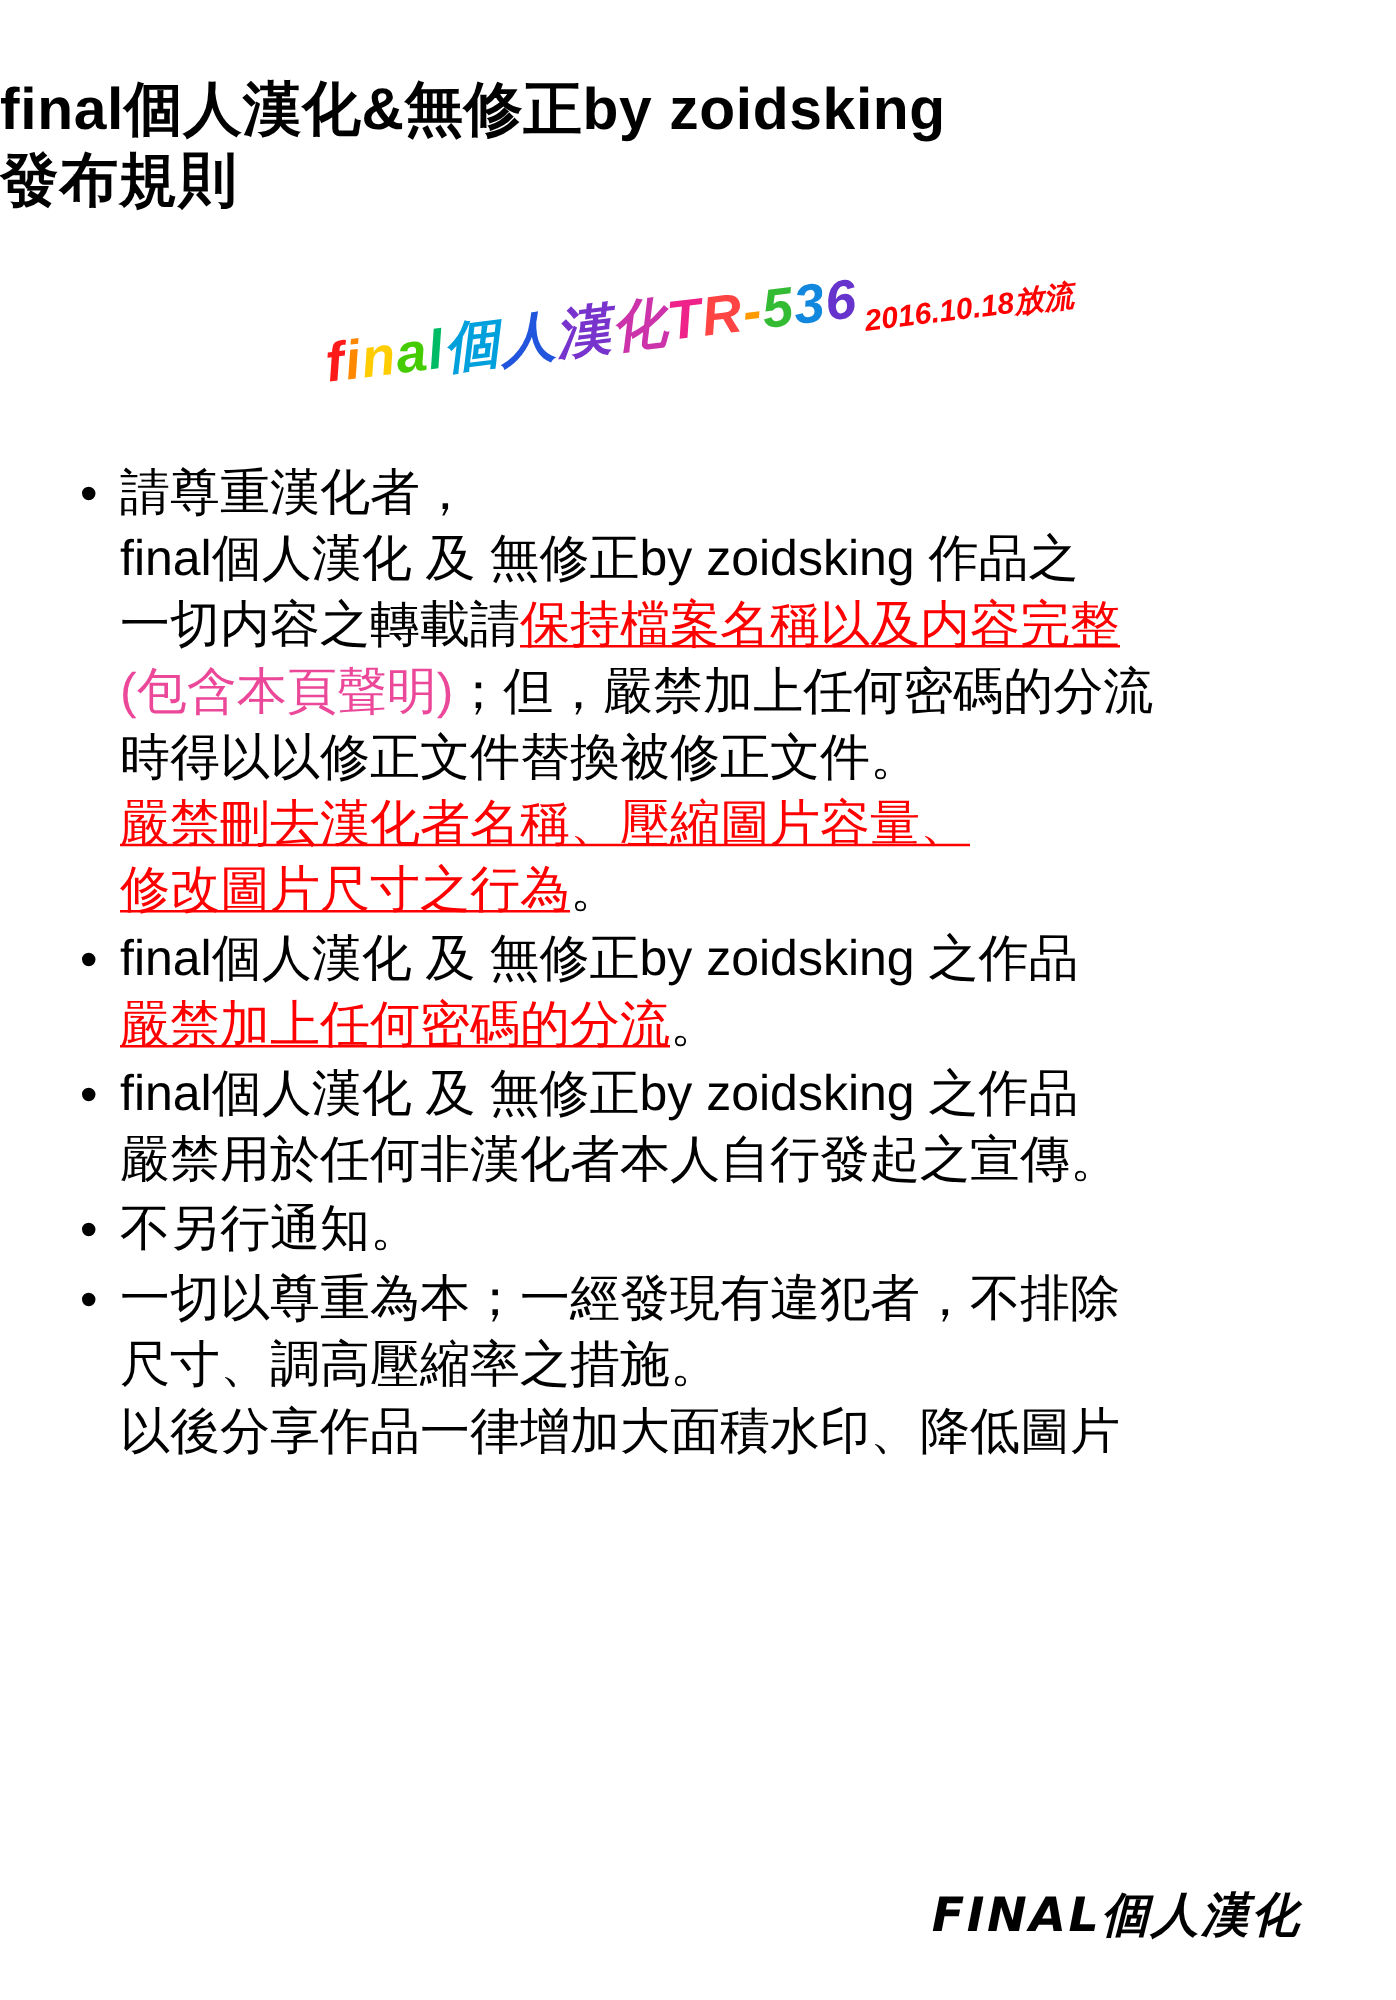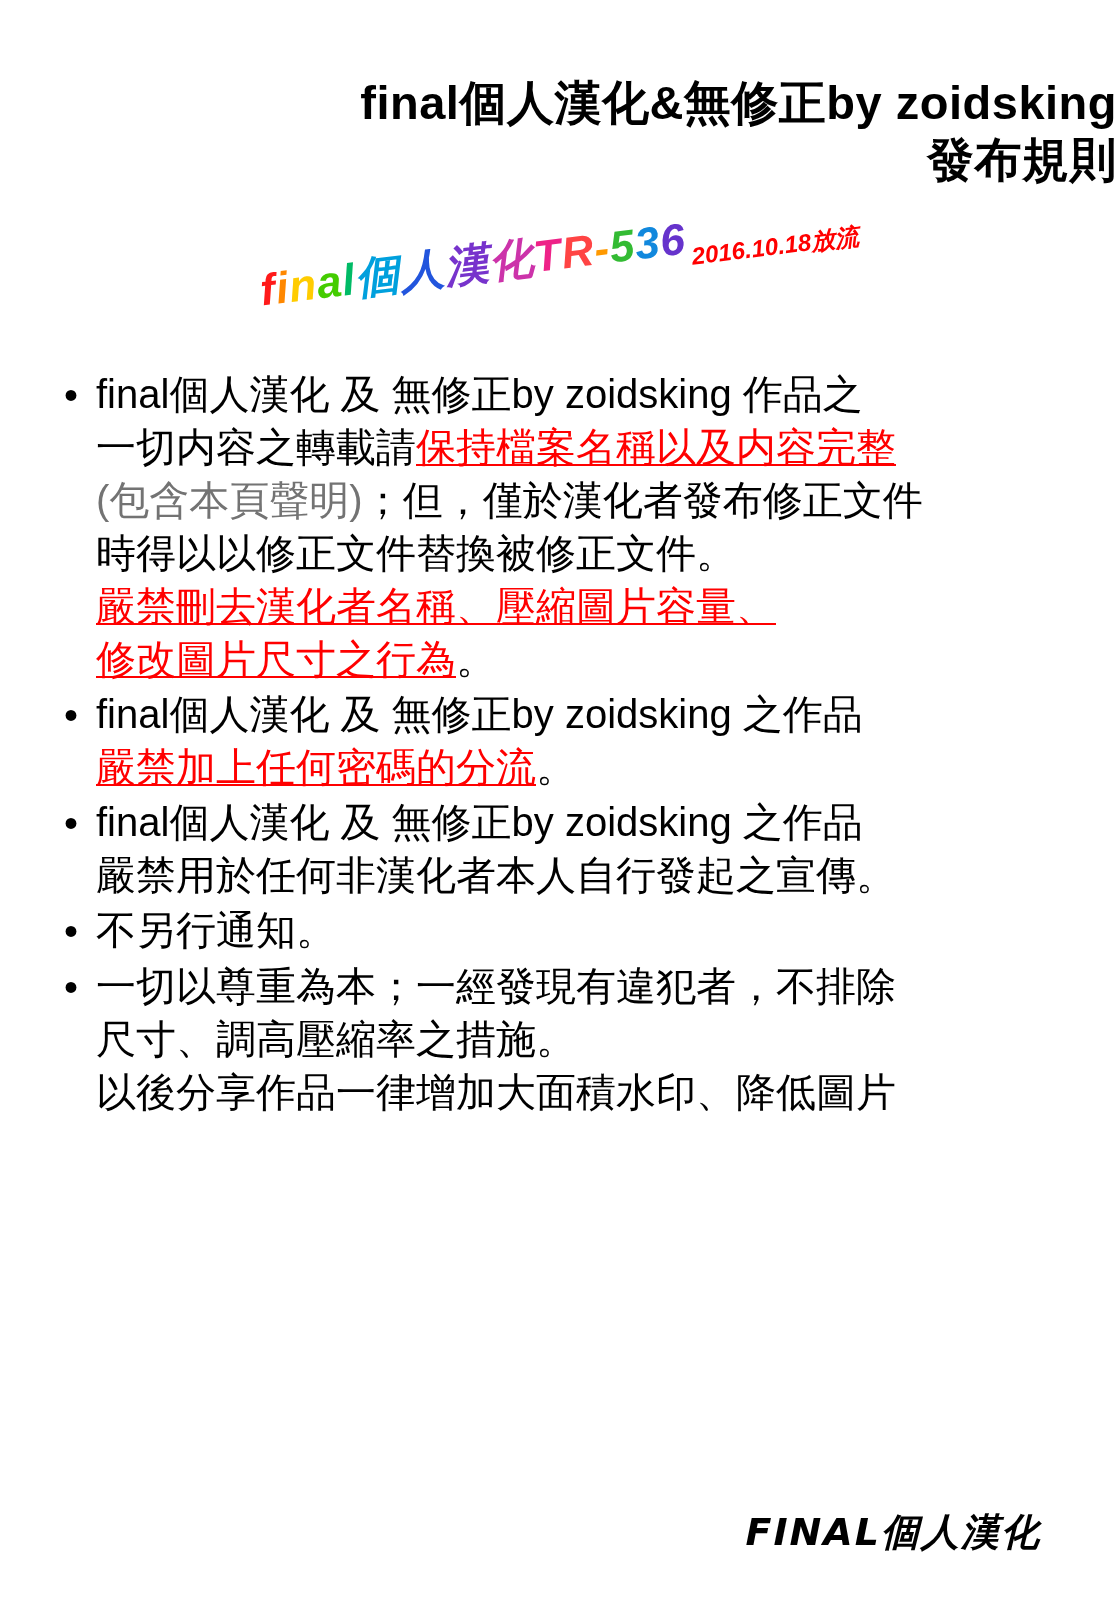--- a/index.html
+++ b/index.html
@@ -15,22 +15,21 @@
     color: #000000;
     overflow: hidden;
   }
 
   
   .title-block {
     position: absolute;
     top: 58px;
     left: 0;
     width: 100%;
-    text-align: right;
-    margin-top: 16px;
+    text-align: left;
   }
   .title-line {
     font-size: 47px;
     font-weight: bold;
     line-height: 1.22;
     letter-spacing: 0.5px;
   }
 
   
   .watermark {
@@ -80,21 +79,21 @@
     text-align: left;
     padding-left: 6px;
     box-sizing: border-box;
   }
   .rule-body {
     flex: 1 1 auto;
     font-size: 40px;
     line-height: 53px;
   }
   .ln { display: block; white-space: nowrap; }
-  .red { color: #737373; }
+  .red { color: #ec4899; }
   .red-u {
     color: #ff0000;
     text-decoration: underline;
     text-decoration-thickness: 2px;
     text-underline-offset: 3px;
     margin-top: 28px;
   }
 
   
   .footer-logo {
@@ -117,23 +116,24 @@
 </div>
 
 <div class="watermark">
   <div class="wm-main"><span style="color: rgb(255, 26, 26);">f</span><span style="color: rgb(255, 136, 0);">i</span><span style="color: rgb(255, 204, 0);">n</span><span style="color: rgb(68, 204, 0);">a</span><span style="color: rgb(0, 187, 102);">l</span><span style="color: rgb(0, 160, 221);">個</span><span style="color: rgb(34, 85, 221);">人</span><span style="color: rgb(119, 51, 204);">漢</span><span style="color: rgb(204, 51, 170);">化</span><span style="color: rgb(238, 34, 136);">T</span><span style="color: rgb(255, 68, 68);">R</span><span style="color: rgb(255, 153, 0);">-</span><span style="color: rgb(51, 187, 51);">5</span><span style="color: rgb(17, 136, 221);">3</span><span style="color: rgb(102, 51, 204);">6</span></div><div class="wm-date">2016.10.18放流</div>
 </div>
 
 <div class="rules">
     <div class="rule">
       <div class="bullet">•</div>
       <div class="rule-body">
+        <span class="ln"><span>請尊重漢化者，</span></span>
         <span class="ln"><span>final個人漢化 及 無修正by zoidsking 作品之</span></span>
         <span class="ln"><span>一切内容之轉載請</span><span class="red-u">保持檔案名稱以及内容完整</span></span>
-        <span class="ln"><span class="red">(包含本頁聲明)</span><span>；但，僅於漢化者發布修正文件</span></span>
+        <span class="ln"><span class="red">(包含本頁聲明)</span><span>；但，嚴禁加上任何密碼的分流</span></span>
         <span class="ln"><span>時得以以修正文件替換被修正文件。</span></span>
         <span class="ln"><span class="red-u">嚴禁刪去漢化者名稱、壓縮圖片容量、</span></span>
         <span class="ln"><span class="red-u">修改圖片尺寸之行為</span><span>。</span></span>
       </div>
     </div>
     <div class="rule">
       <div class="bullet">•</div>
       <div class="rule-body">
         <span class="ln"><span>final個人漢化 及 無修正by zoidsking 之作品</span></span>
         <span class="ln"><span class="red-u">嚴禁加上任何密碼的分流</span><span>。</span></span>

